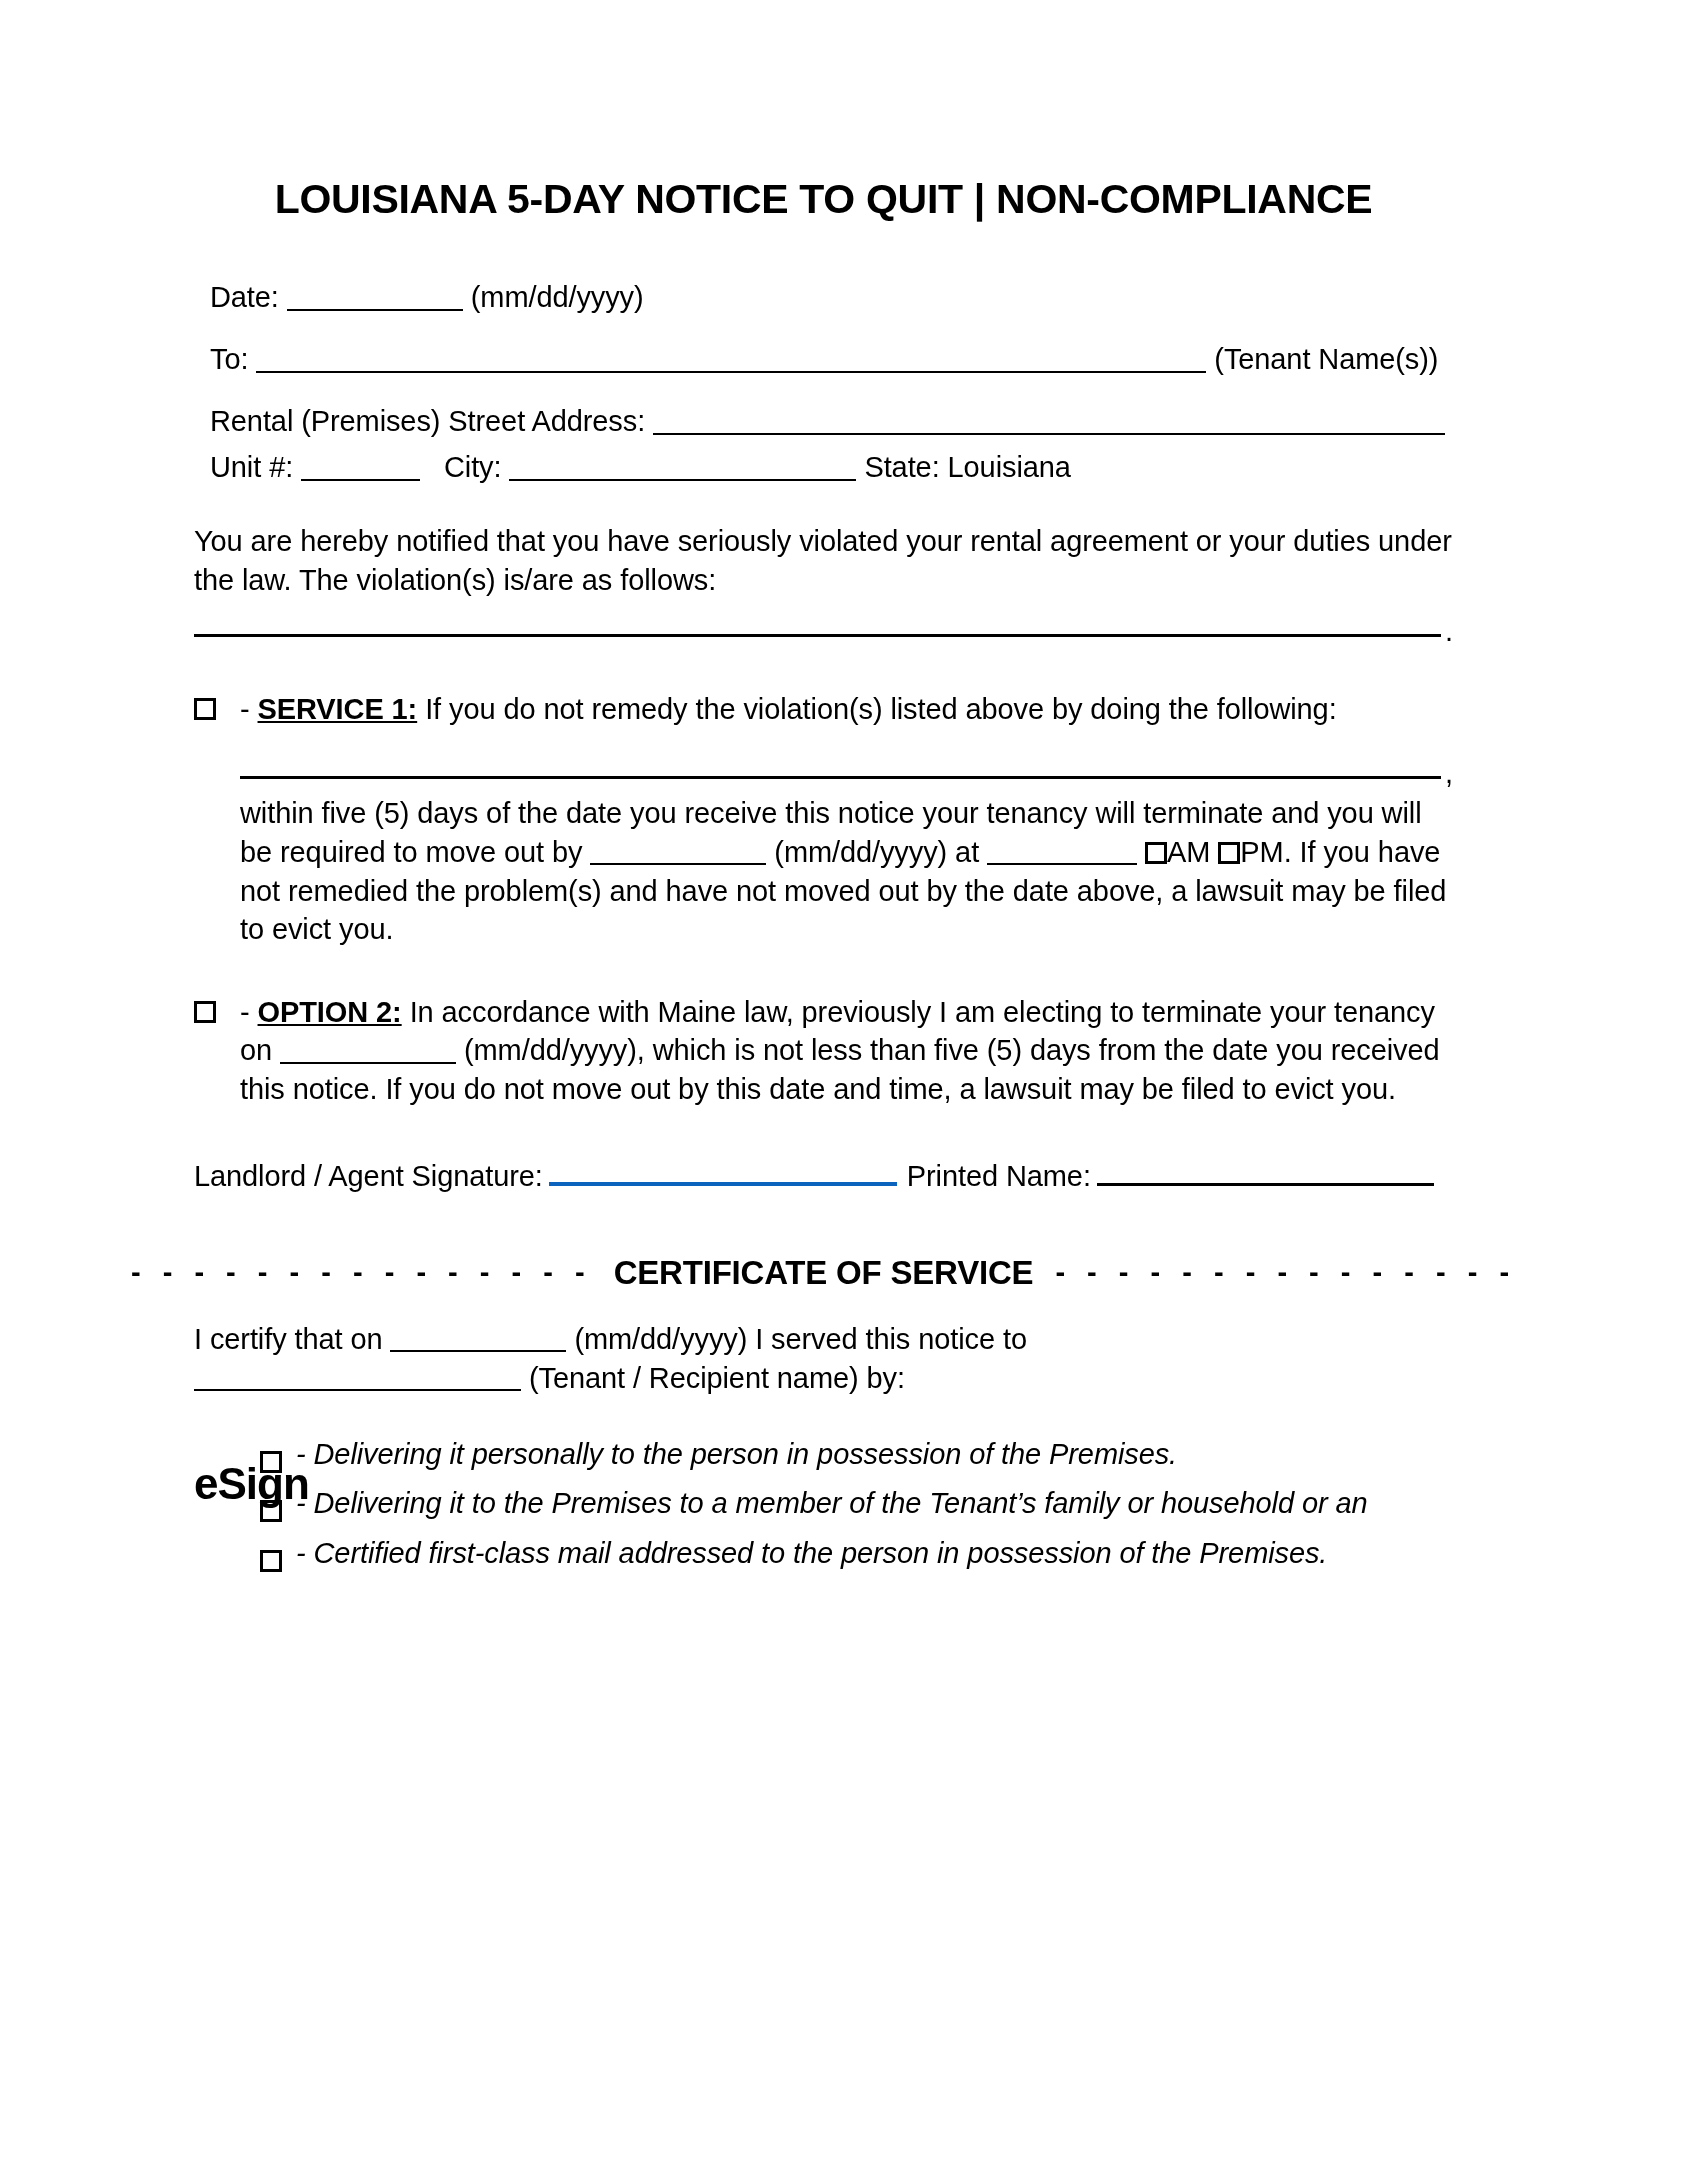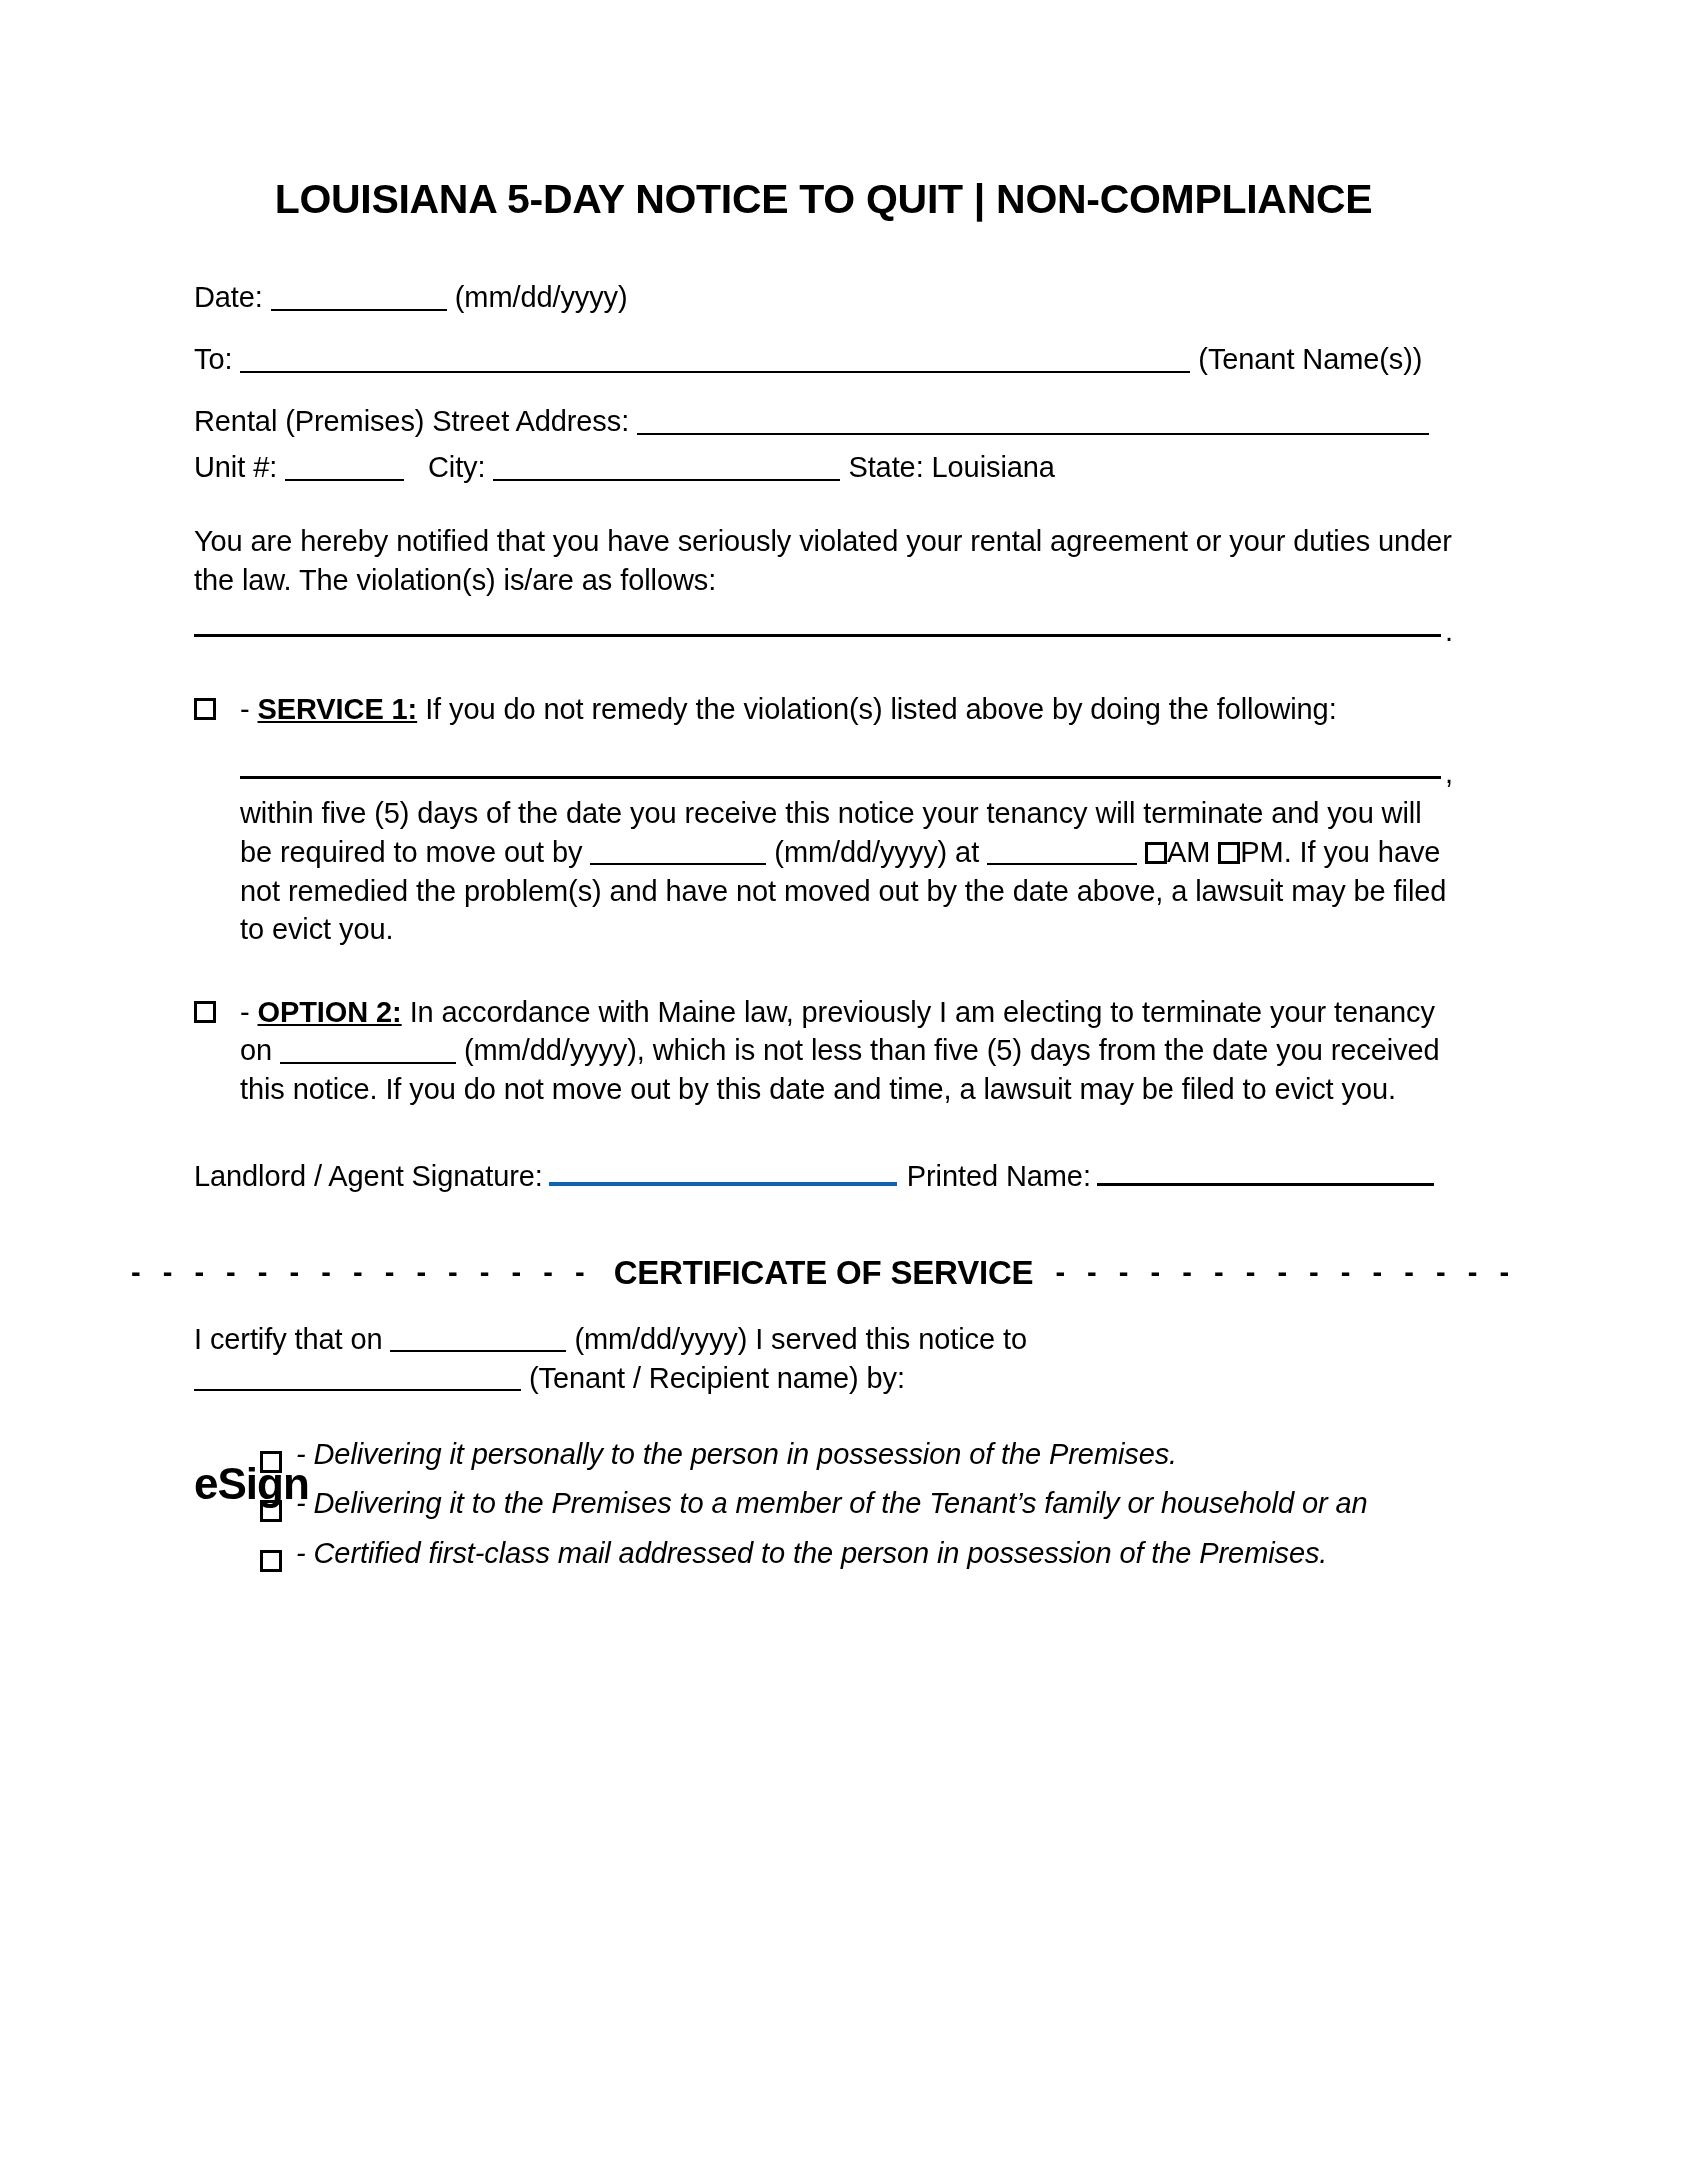--- a/index.html
+++ b/index.html
@@ -38,21 +38,21 @@
     letter-spacing: -0.3px;
     margin: 0 0 53px 0;
     padding: 0 40px;
     box-sizing: border-box;
   }
 
   
   .line {
     font-size: 29px;
     line-height: 1.33;
-    margin: 0 0 7px 0;
+    margin: 0 0 7px 16px;
     letter-spacing: -0.1px;
   }
   .para {
     font-size: 29px;
     line-height: 1.33;
     letter-spacing: -0.1px;
     margin: 0;
   }
   .gap-sm { height: 16px; }
   .gap-md { height: 28px; }

